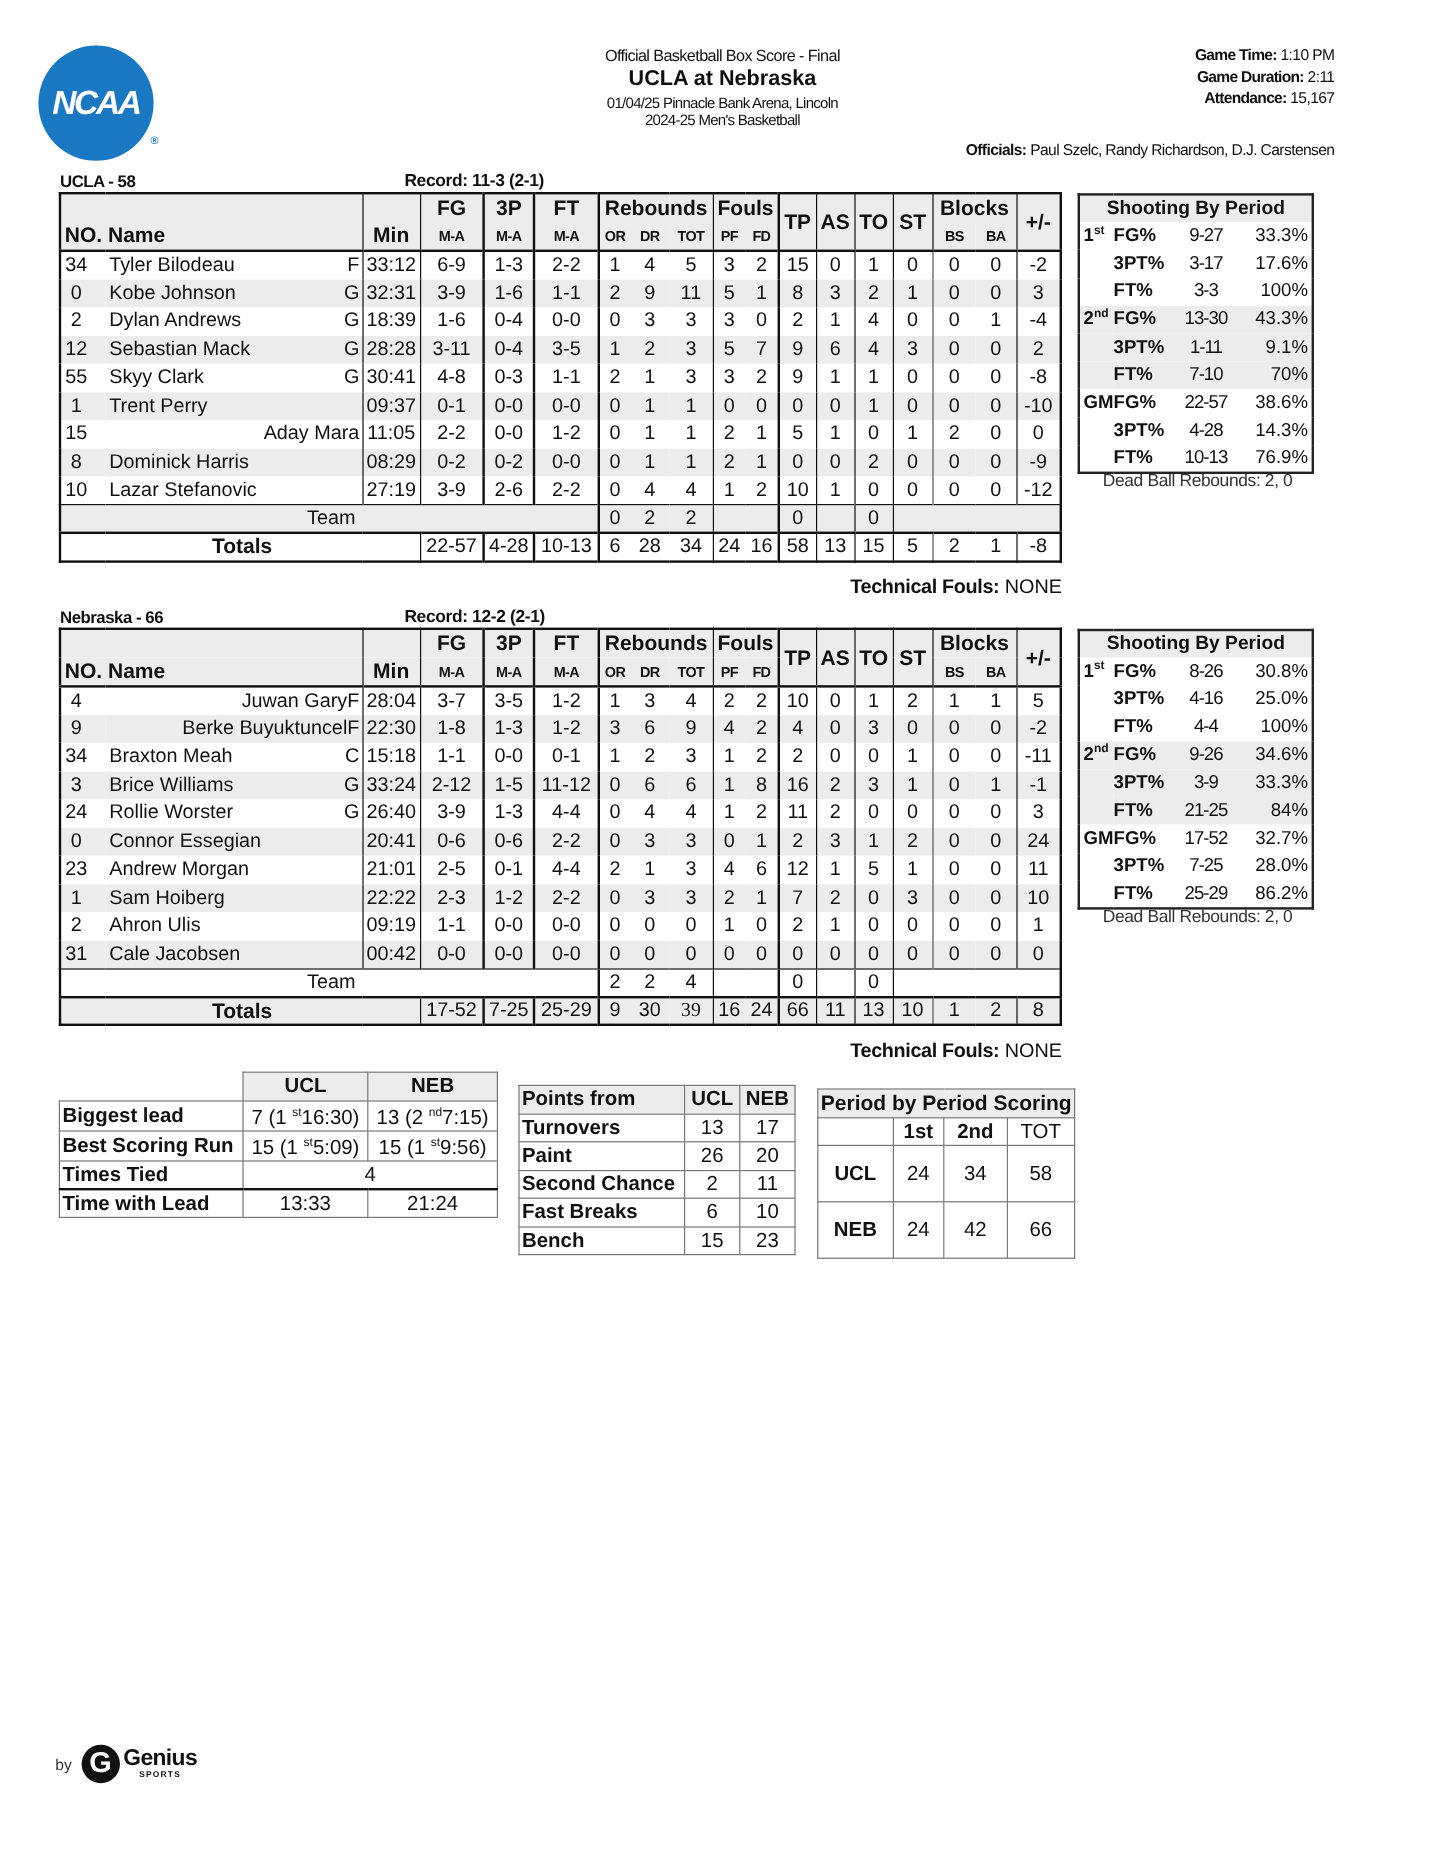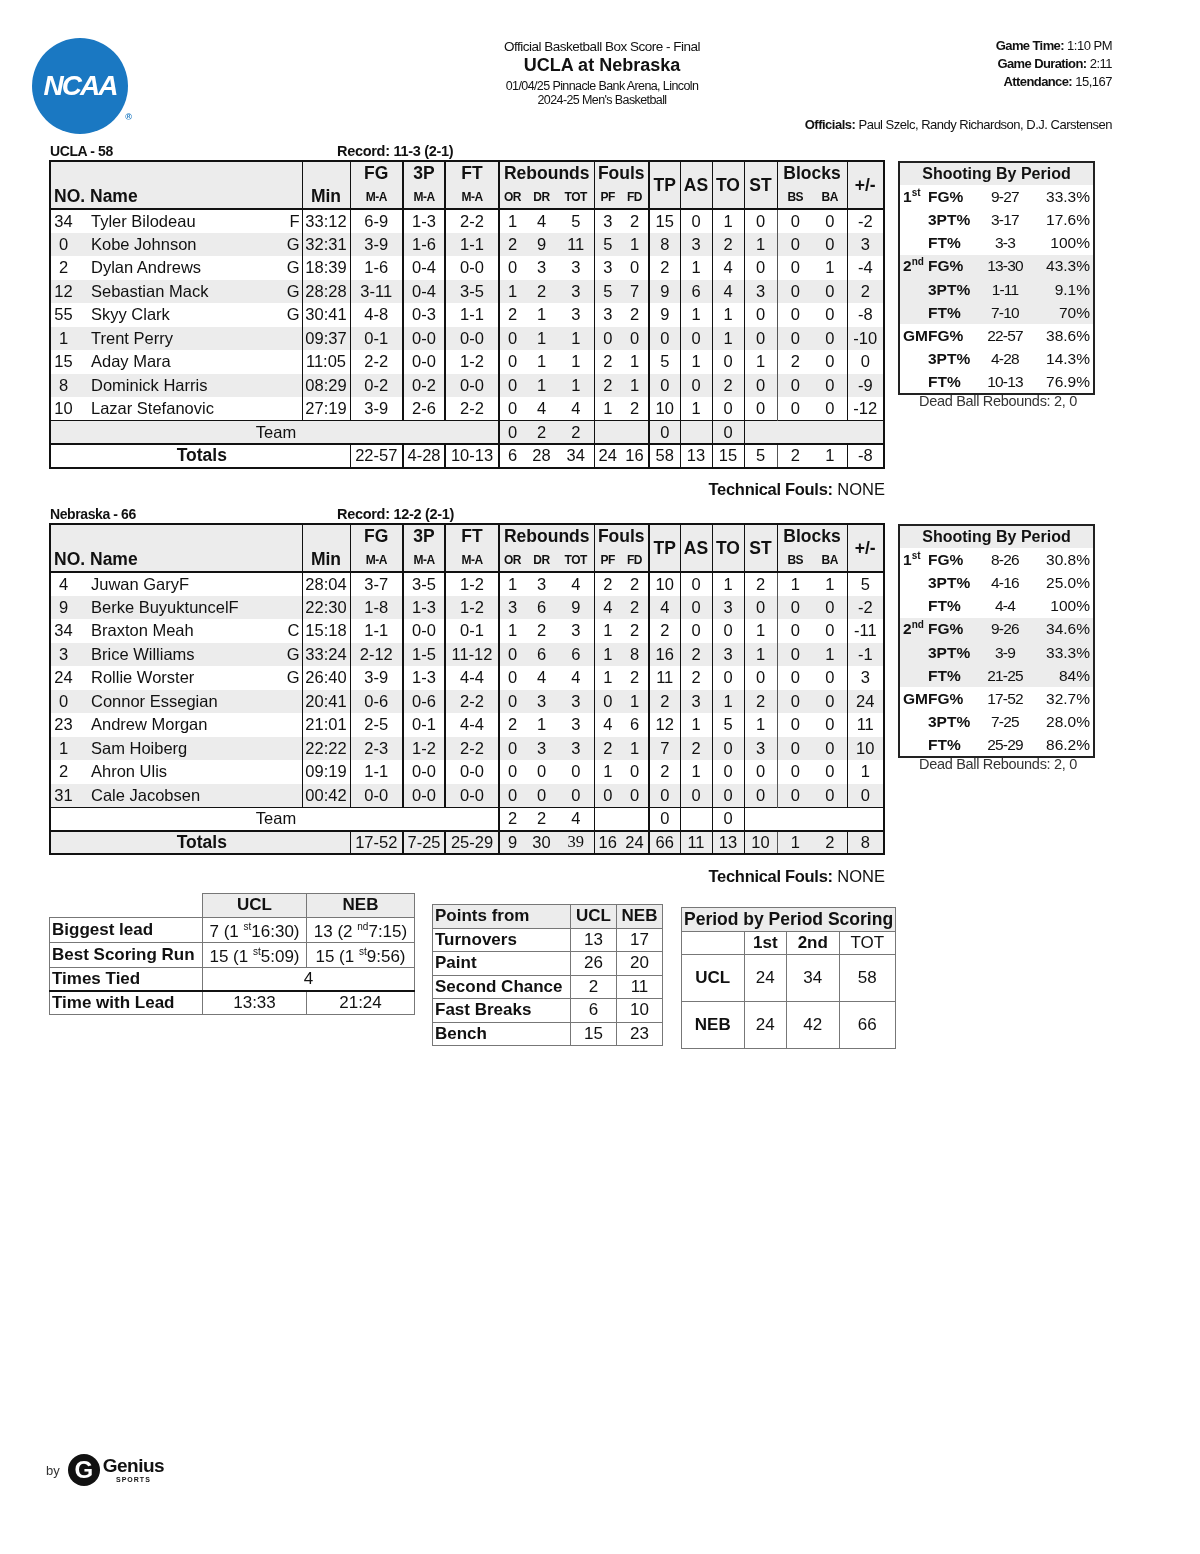--- a/index.html
+++ b/index.html
@@ -281,21 +281,21 @@
         <td class="bl">0</td>
         <td class="bl">1</td>
         <td class="bl">0</td>
         <td class="bl blt">0</td>
         <td class="">0</td>
         <td class="bl">-10</td>
       </tr>
       <tr class="">
         <td class="num">15</td>
         <td>
-          <div style="display:flex;justify-content:space-between">
+          <div style="display:flex;justify-content:flex-end">
             <span class="name" style="padding-left:3px">Aday Mara</span>
             <span style="padding-right:2px"></span>
           </div>
         </td>
         <td class="bl">11:05</td>
         <td class="bl">2-2</td>
         <td class="bl2">0-0</td>
         <td class="bl2">1-2</td>
         <td class="bl2">0</td>
         <td class="">1</td>
@@ -445,21 +445,21 @@
         <th class="bl sub">PF</th>
         <th class="sub">FD</th>
         <th class="bl sub">BS</th>
         <th class="sub">BA</th>
       </tr>
     </thead>
     <tbody>
       <tr class="">
         <td class="num bt">4</td>
         <td class="bt">
-          <div style="display:flex;justify-content:flex-start">
+          <div style="display:flex;justify-content:flex-end">
             <span class="name" style="padding-left:3px">Juwan Gary</span>
             <span style="padding-right:2px">F</span>
           </div>
         </td>
         <td class="bl bt">28:04</td>
         <td class="bl bt">3-7</td>
         <td class="bl2 bt">3-5</td>
         <td class="bl2 bt">1-2</td>
         <td class="bl2 bt">1</td>
         <td class="bt">3</td>
@@ -470,21 +470,21 @@
         <td class="bl bt">0</td>
         <td class="bl bt">1</td>
         <td class="bl bt">2</td>
         <td class="bl blt bt">1</td>
         <td class="bt">1</td>
         <td class="bl bt">5</td>
       </tr>
       <tr class="alt">
         <td class="num">9</td>
         <td>
-          <div style="display:flex;justify-content:flex-start">
+          <div style="display:flex;justify-content:flex-end">
             <span class="name" style="padding-left:3px">Berke Buyuktuncel</span>
             <span style="padding-right:2px">F</span>
           </div>
         </td>
         <td class="bl">22:30</td>
         <td class="bl">1-8</td>
         <td class="bl2">1-3</td>
         <td class="bl2">1-2</td>
         <td class="bl2">3</td>
         <td class="">6</td>

